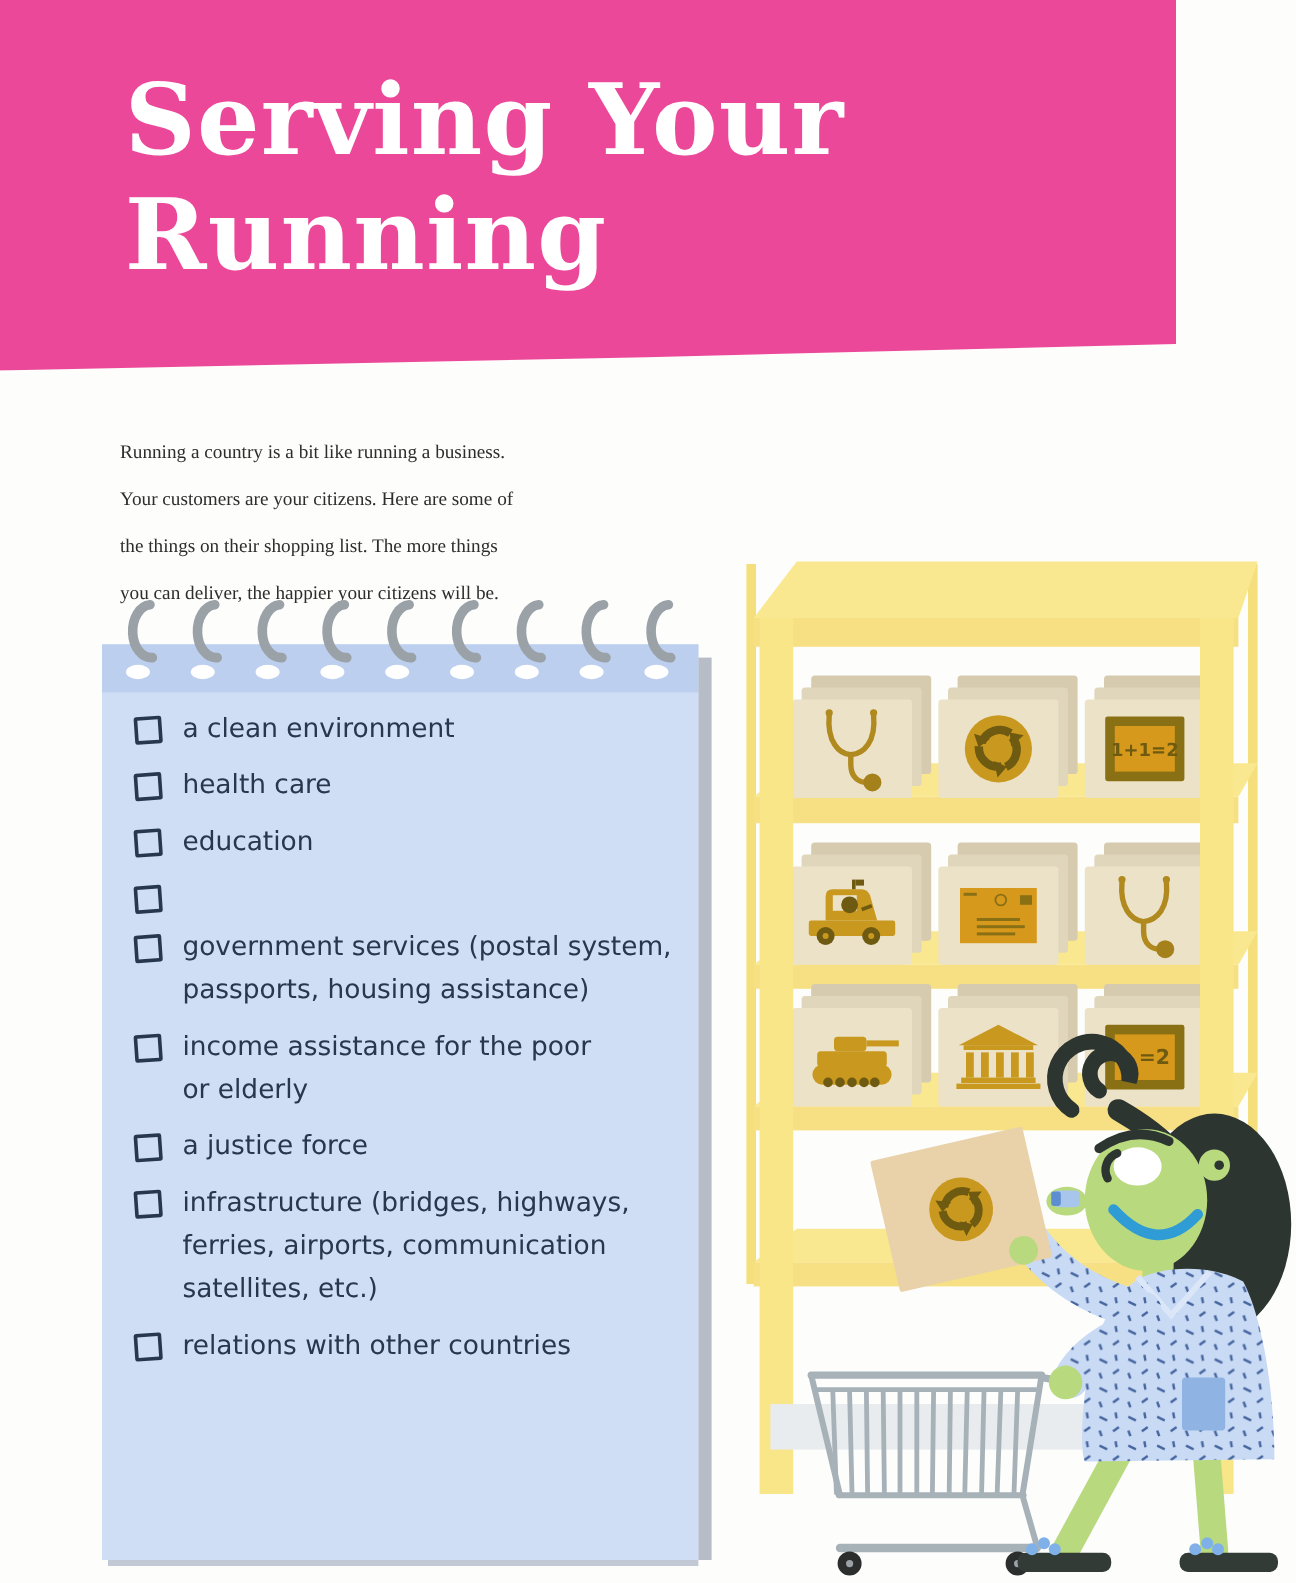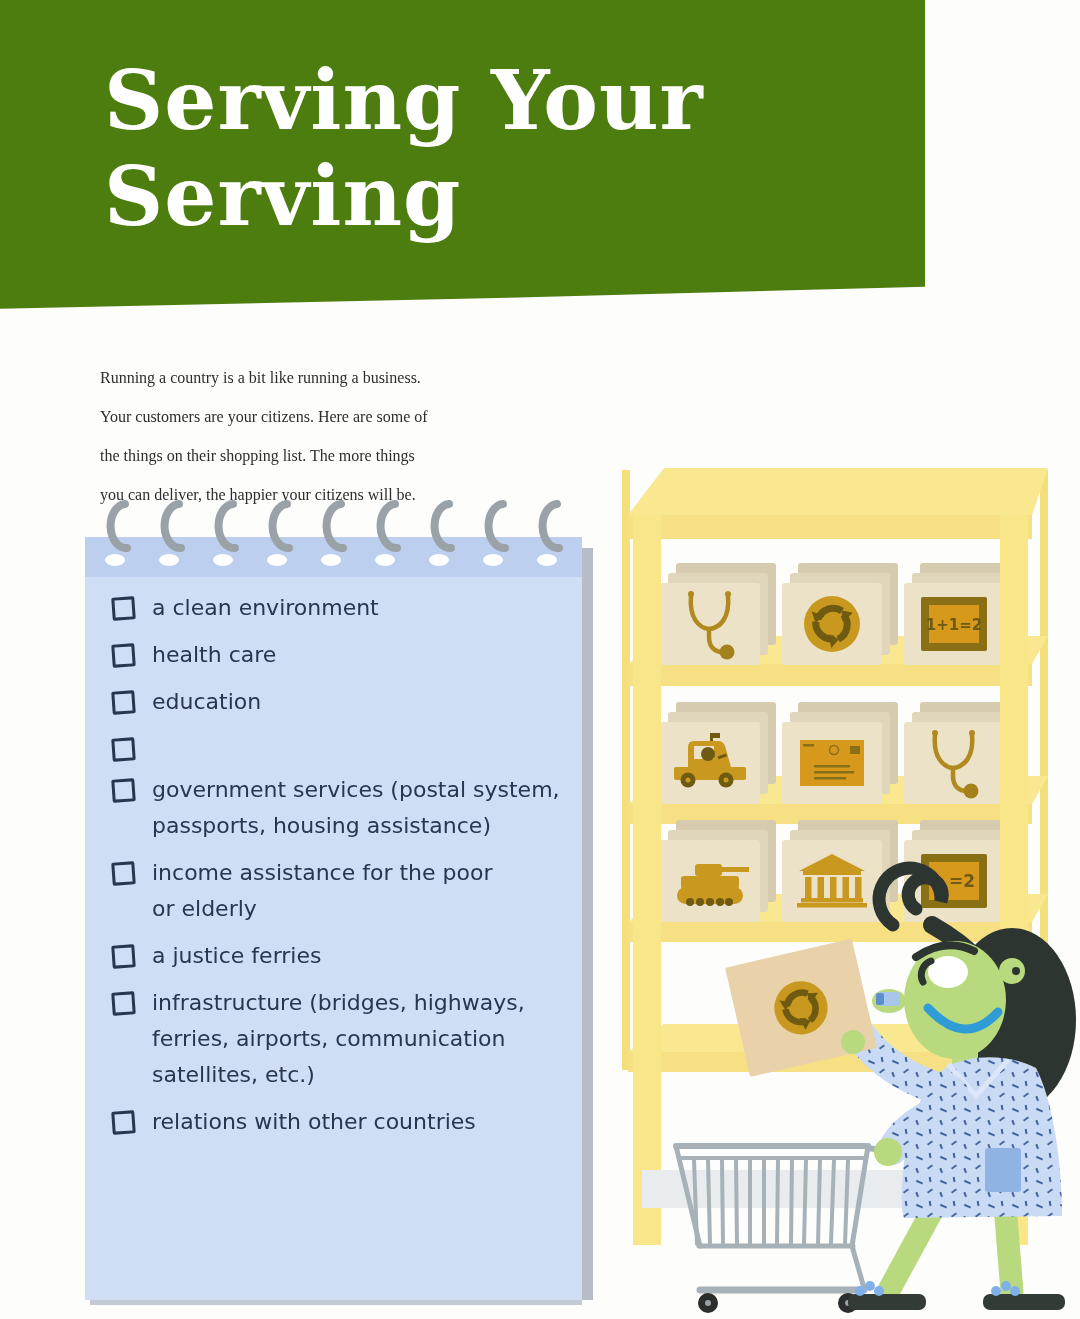--- a/index.html
+++ b/index.html
@@ -1,22 +1,22 @@
 <!DOCTYPE html>
 <html><head>
 <meta charset="utf-8">
 <style>
   html,body{margin:0;padding:0;}
   body{width:1080px;height:1319px;position:relative;overflow:hidden;
        font-family:"Liberation Sans",sans-serif;background:#fdfdfc;}
 
   
-  .header{position:absolute;left:0;top:0;width:904px;height:315px;
-          background:#4d7c0f;
-          clip-path:polygon(0 0,100% 0,100% 91%,55% 94.5%,0 98%);padding-left:21px;}
+  .header{position:absolute;left:0;top:0;width:980px;height:315px;
+          background:#ec4899;
+          clip-path:polygon(0 0,100% 0,100% 91%,55% 94.5%,0 98%);}
   .title{position:absolute;left:104px;top:52px;color:#ffffff;
          font-family:"DejaVu Serif",serif;font-weight:bold;
          font-size:82px;line-height:96px;letter-spacing:1px;}
 
   
   .intro{position:absolute;left:100px;top:342px;width:580px;
          font-family:"Liberation Serif",serif;font-size:16px;line-height:39px;
          color:#2d2d2d;white-space:pre-line;}
 
   
@@ -45,21 +45,21 @@
 
   
   .illustration{position:absolute;left:618px;top:455px;width:464px;height:864px;}
 </style>
 </head>
 <body>
 
 <div class="header">
   <div class="title">
     <div>Serving Your</div>
-    <div>Serving</div>
+    <div>Running</div>
   </div>
 </div>
 
 <p class="intro">Running a country is a bit like running a business.
 Your customers are your citizens. Here are some of
 the things on their shopping list. The more things
 you can deliver, the happier your citizens will be.</p>
 
 <div class="pad-paper"></div>
 <div class="pad-band"></div>
@@ -126,21 +126,21 @@
       <span class="ctext">government services (postal system,
 passports, housing assistance)</span>
     </li>
   <li>
       <span class="cbox"></span>
       <span class="ctext">income assistance for the poor
 or elderly</span>
     </li>
   <li>
       <span class="cbox"></span>
-      <span class="ctext">a justice ferries</span>
+      <span class="ctext">a justice force</span>
     </li>
   <li>
       <span class="cbox"></span>
       <span class="ctext">infrastructure (bridges, highways,
 ferries, airports, communication
 satellites, etc.)</span>
     </li>
   <li>
       <span class="cbox"></span>
       <span class="ctext">relations with other countries</span>

